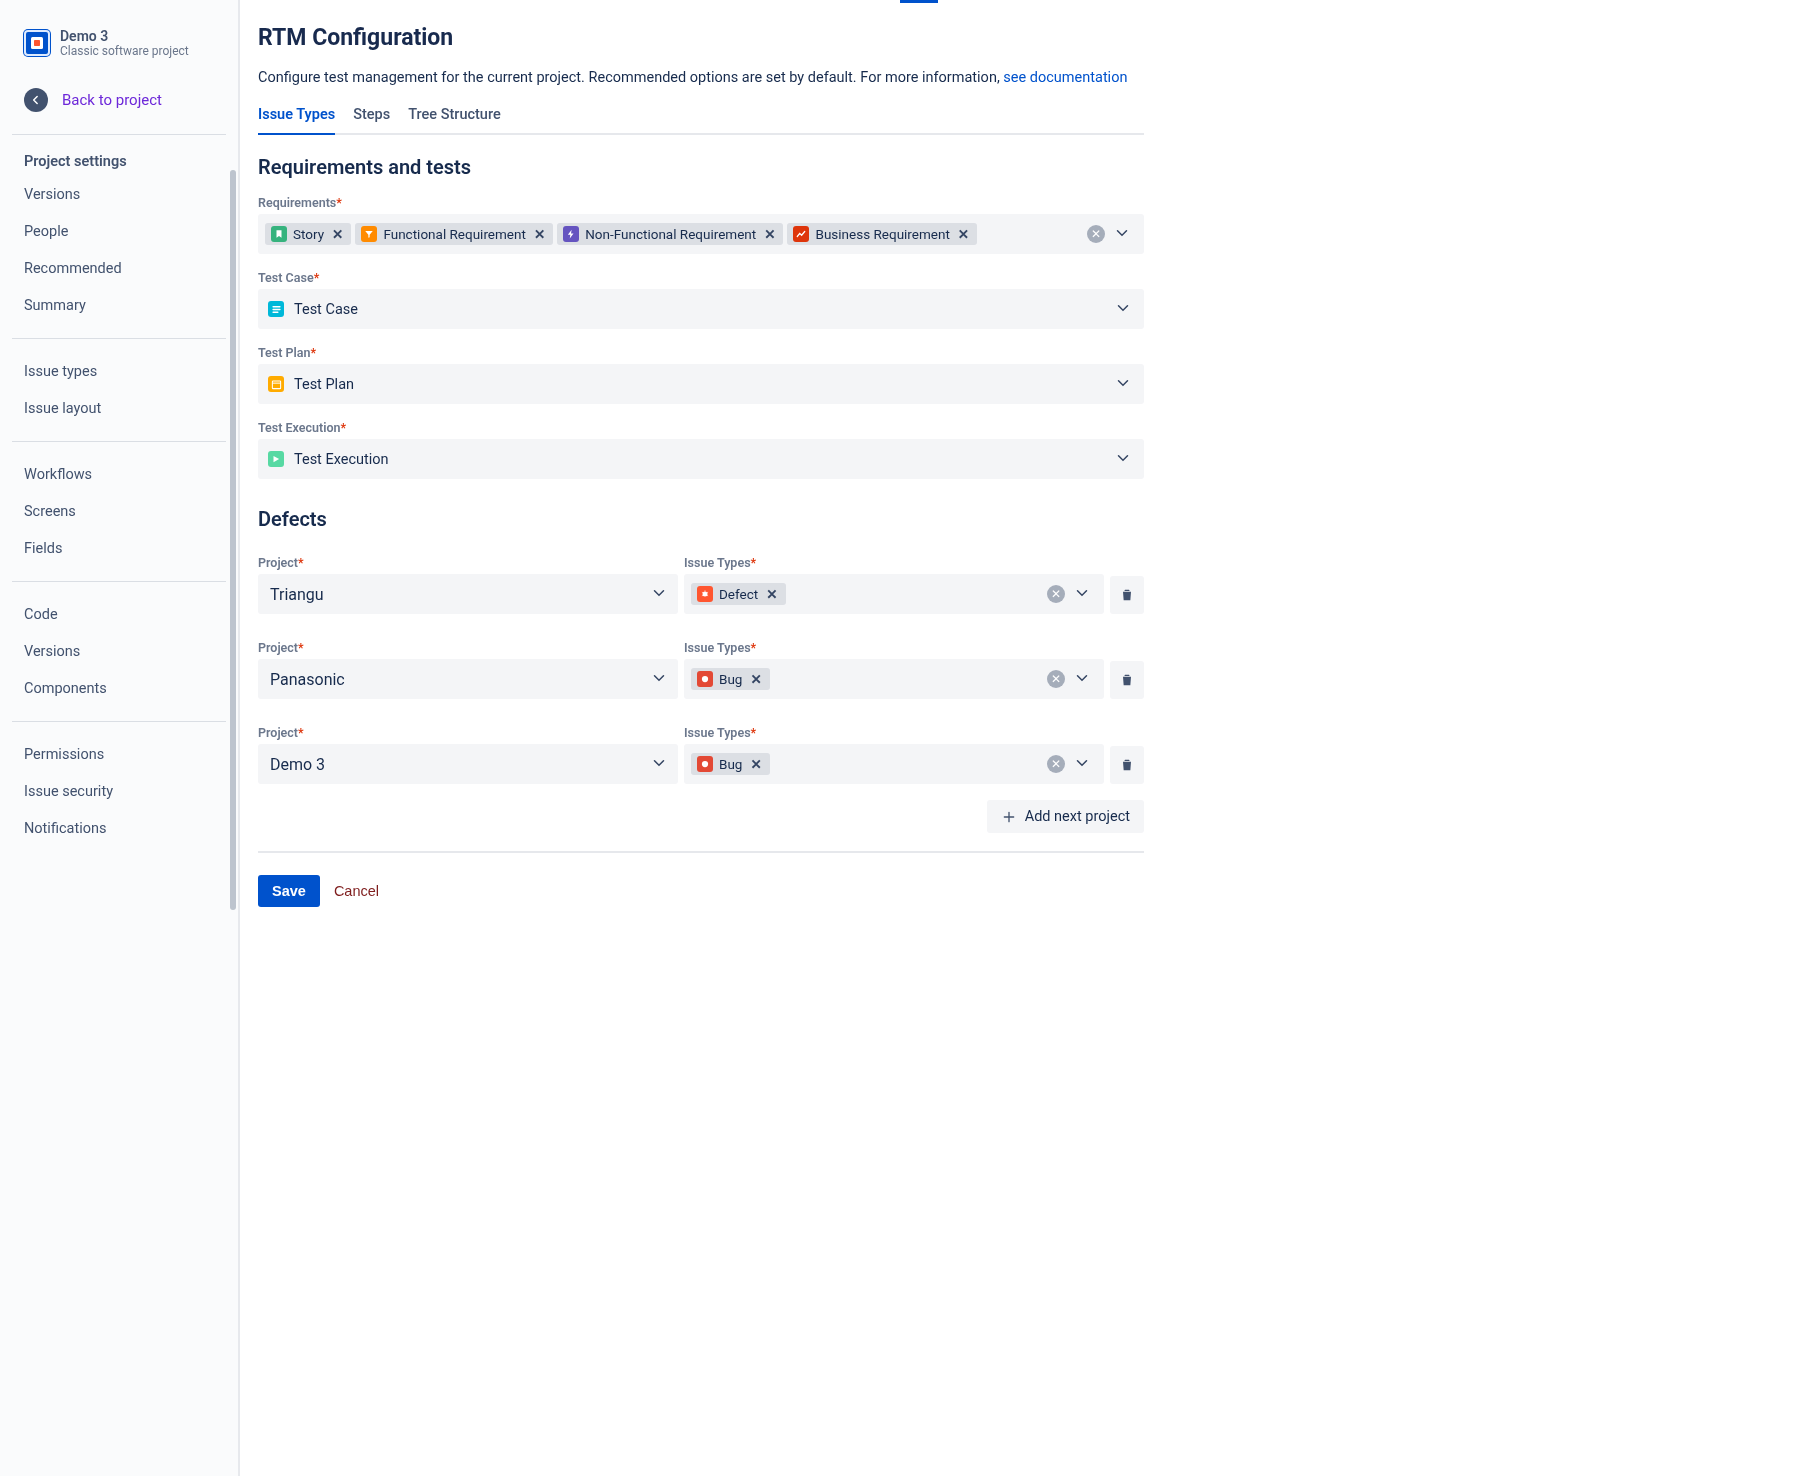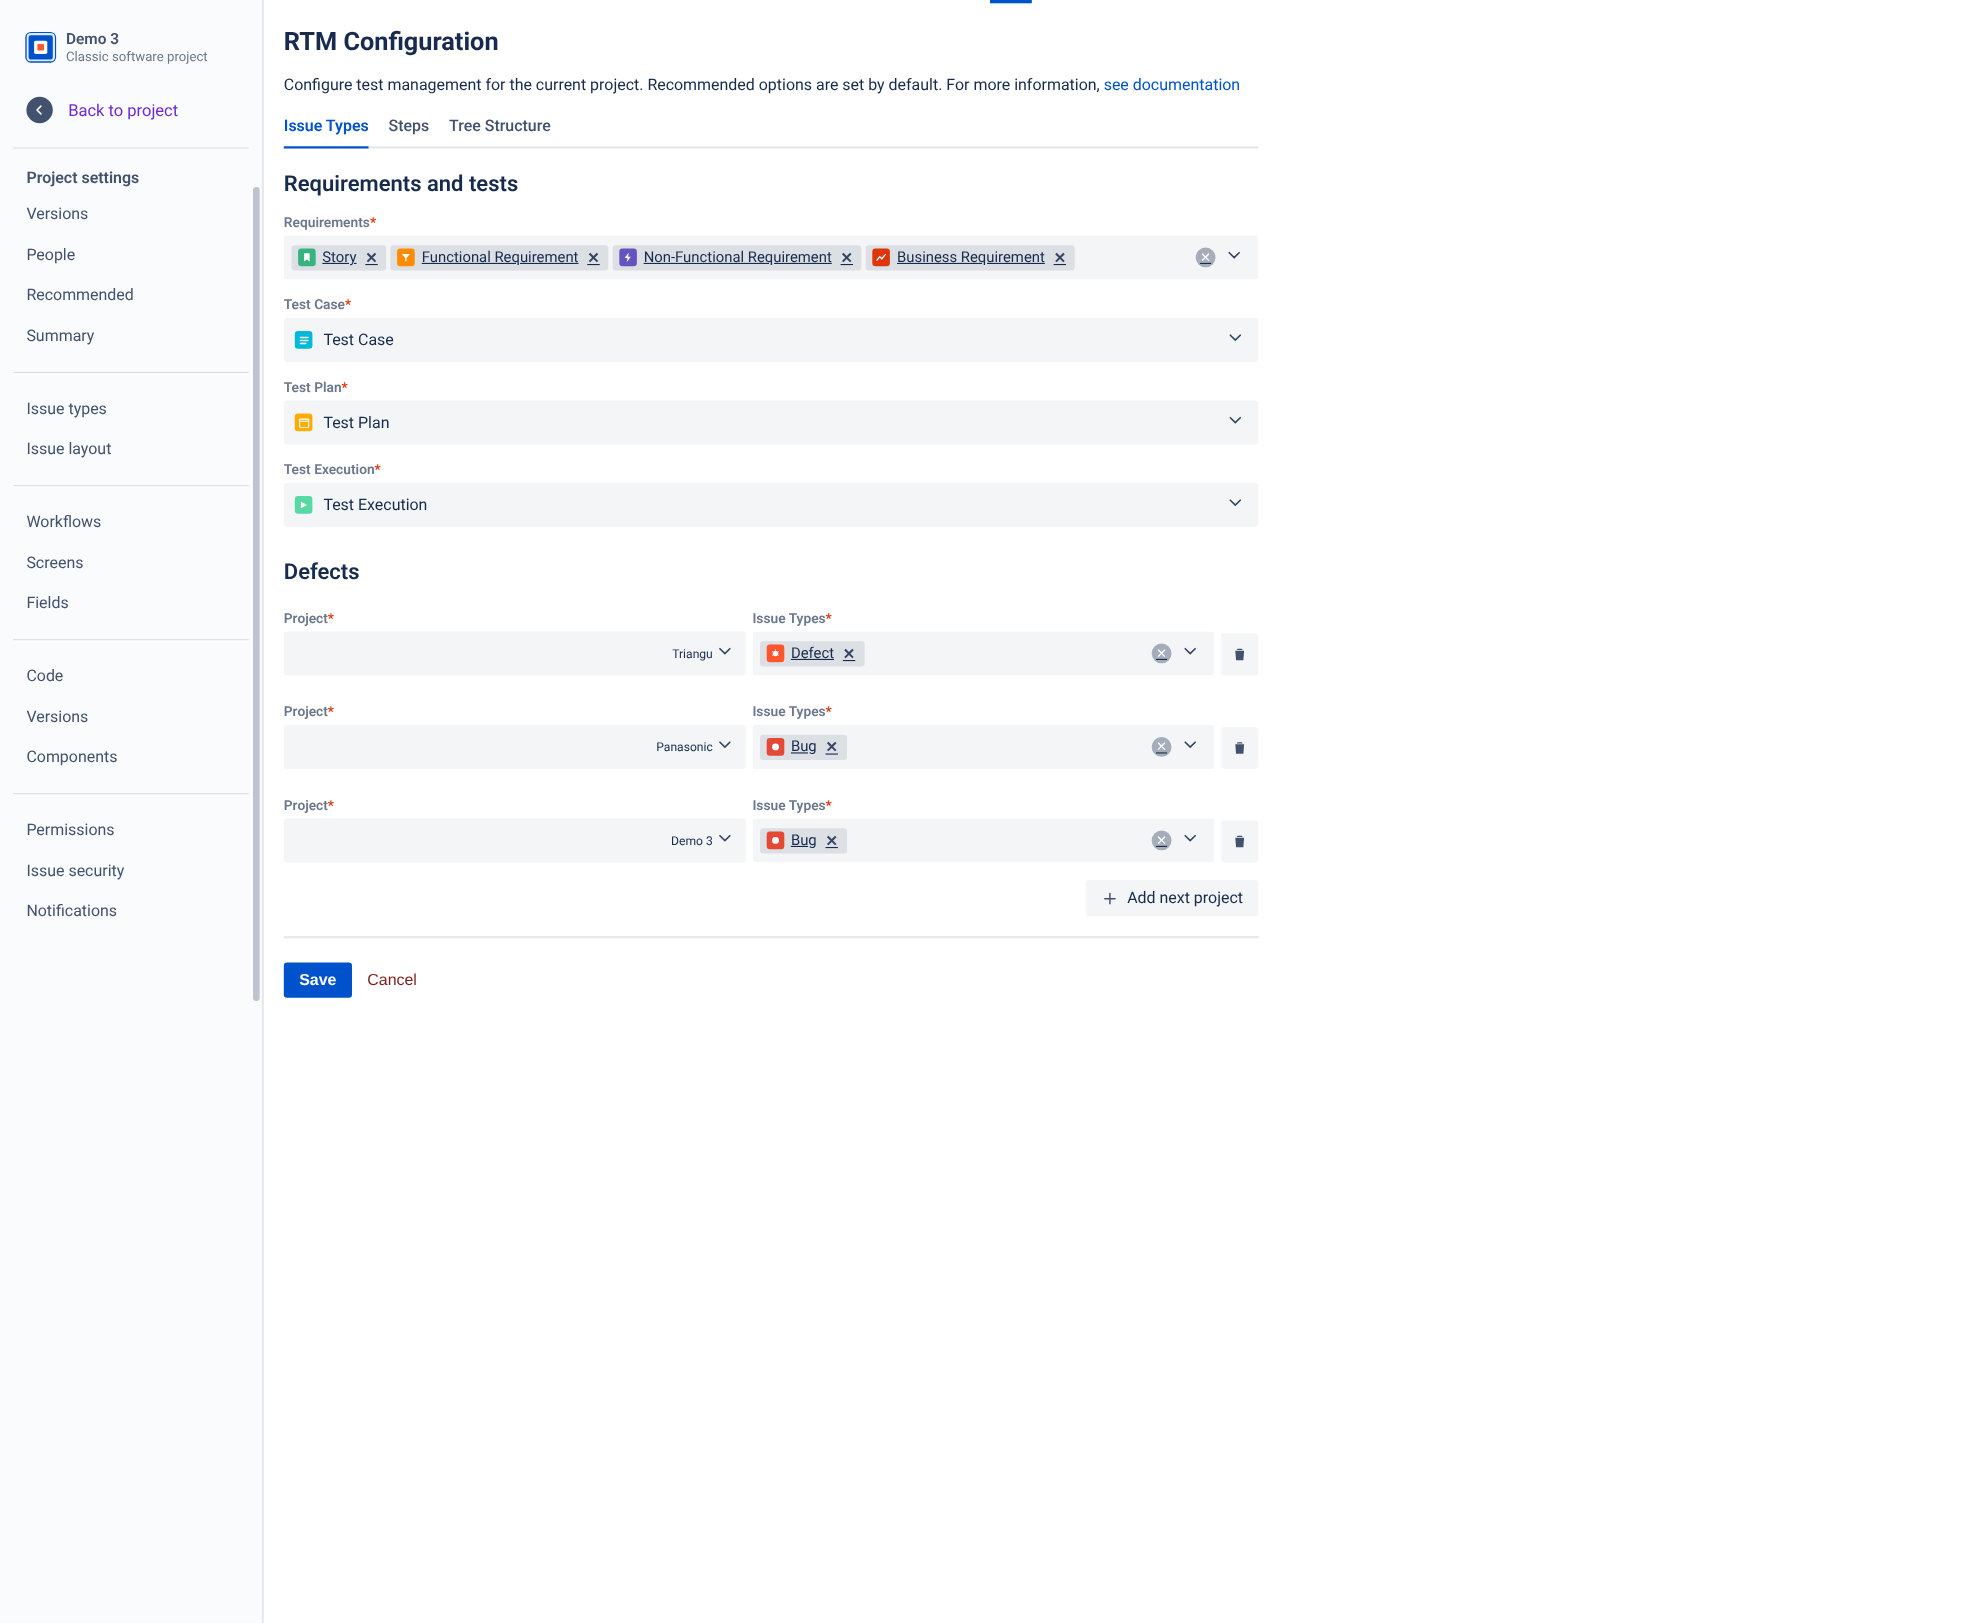--- a/index.html
+++ b/index.html
@@ -89,21 +89,21 @@
   .field-label .req { color: #de350b; }
 
   
   .select-box {
     background: #f4f5f7; border-radius: 3px;
     display: flex; align-items: center; gap: 6px;
     padding: 5px 10px 5px 6px;
     min-height: 40px;
     border: 1px solid transparent;
   }
-  .select-box.hoverable { cursor: pointer; text-decoration: underline; }
+  .select-box.hoverable { cursor: pointer; }
   .tags { display: flex; flex-wrap: wrap; gap: 4px; flex: 1; }
   .tag {
     background: rgba(9,30,66,0.1); border-radius: 3px;
     display: inline-flex; align-items: center; gap: 6px;
     padding: 3px 6px; font-size: 13.5px; color: #172b4d;
   }
   .tag .x { font-weight: 600; color: #344563; padding: 0 2px; cursor: pointer; }
   .issue-icon {
     width: 16px; height: 16px; border-radius: 3px; display: inline-flex;
     align-items: center; justify-content: center; color: #fff; font-size: 10px;
@@ -144,21 +144,21 @@
     gap: 6px;
     align-items: end;
     margin-bottom: 10px;
   }
   .defect-col { }
   .plain-select {
     background: #f4f5f7; border-radius: 3px; min-height: 40px;
     display: flex; align-items: center; padding: 0 8px 0 12px;
     cursor: pointer;
   }
-  .plain-select .text { flex: 1; font-size: 11px; text-align: right; }
+  .plain-select .text { flex: 1; font-size: 16px; }
   .trash-btn {
     width: 34px; height: 38px; background: #f4f5f7; border-radius: 3px;
     display: flex; align-items: center; justify-content: center;
     cursor: pointer; color: #42526e;
   }
   .trash-btn svg { width: 16px; height: 16px; }
 
   
   .add-row { display: flex; justify-content: flex-end; margin: 16px 0 10px; }
   .add-btn {

